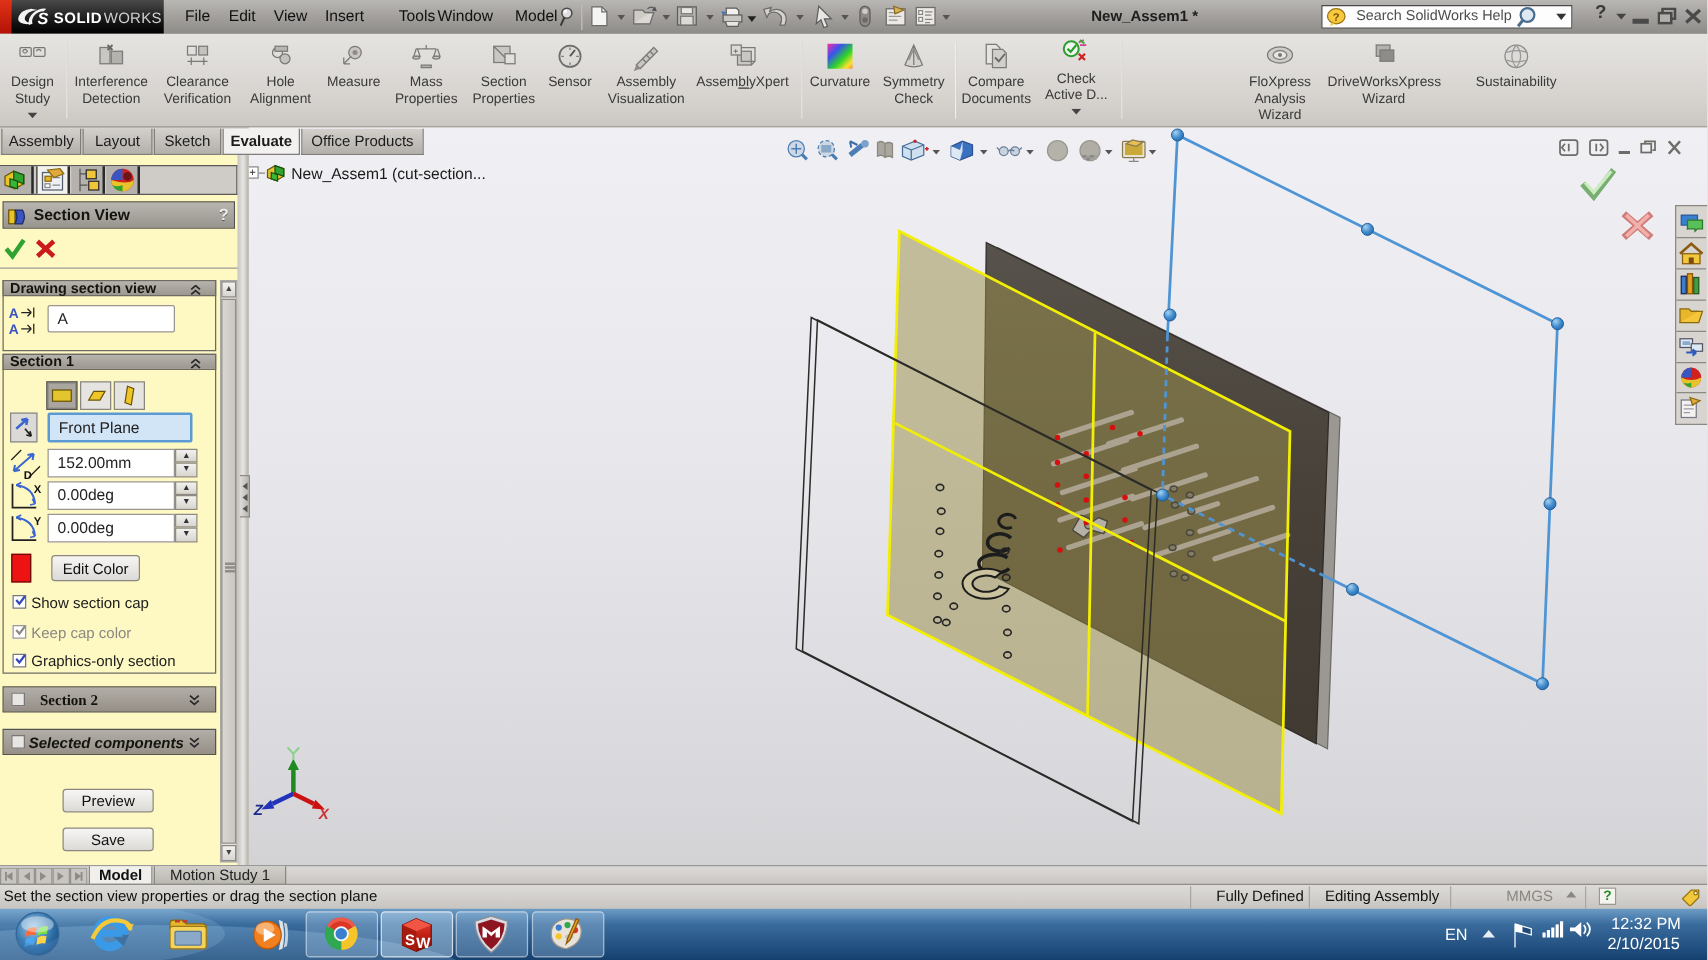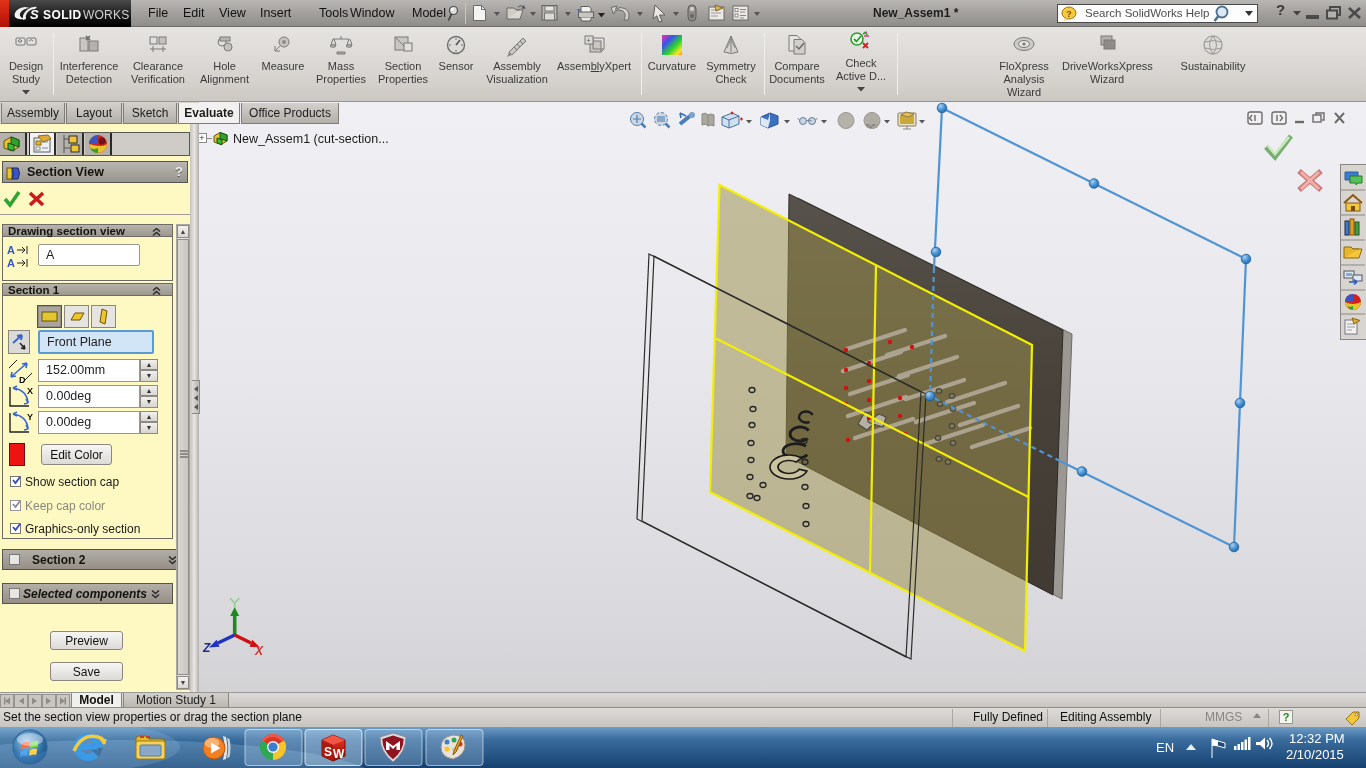--- a/index.html
+++ b/index.html
@@ -708,21 +708,21 @@
           <path d="M2 5 l2.5 3 L9 2" stroke="#8f8c88" stroke-width="1.8" fill="none"></path>
         </svg>
       <div class="cbtext" style="left:22px;top:215px;color:#8a8781;">Keep cap color</div>
       <div class="cb" style="left:7px;top:239px;"></div>
       <svg class="abs" style="left:8px;top:238px;" width="11" height="11">
           <path d="M2 5 l2.5 3 L9 2" stroke="#3548b8" stroke-width="1.8" fill="none"></path>
         </svg>
       <div class="cbtext" style="left:22px;top:238px;">Graphics-only section</div>
     </div>
 
-    <div class="abs" style="left:2px;top:425px;width:188px;height:21px;background:linear-gradient(#b2aea8,#968f87);border:1px solid #55534f;">
+    <div class="abs" style="left:2px;top:425px;width:171px;height:21px;background:linear-gradient(#b2aea8,#968f87);border:1px solid #55534f;font-family:Liberation Serif, serif;">
       <div class="cb" style="left:6px;top:4px;background:#e8e6e2;"></div>
       <span style="position:absolute;left:29px;top:3px;font-size:12px;font-weight:bold;color:#14140f;">Section 2</span>
       <svg style="position:absolute;right:5px;top:6px;" width="16" height="10" viewBox="0 0 16 10">
           <path d="M1 0.5 L4.5 3.5 L8 0.5 M1 4.5 L4.5 7.5 L8 4.5" stroke="#2a2a2a" stroke-width="1.4" fill="none"></path>
         </svg>
     </div>
 
     <div class="abs" style="left:2px;top:459px;width:171px;height:21px;background:linear-gradient(#b2aea8,#968f87);border:1px solid #55534f;">
       <div class="cb" style="left:6px;top:4px;background:#e8e6e2;"></div>
       <span style="position:absolute;left:20px;top:3px;font-size:12px;font-weight:bold;color:#14140f;font-style:italic;">Selected components</span>

